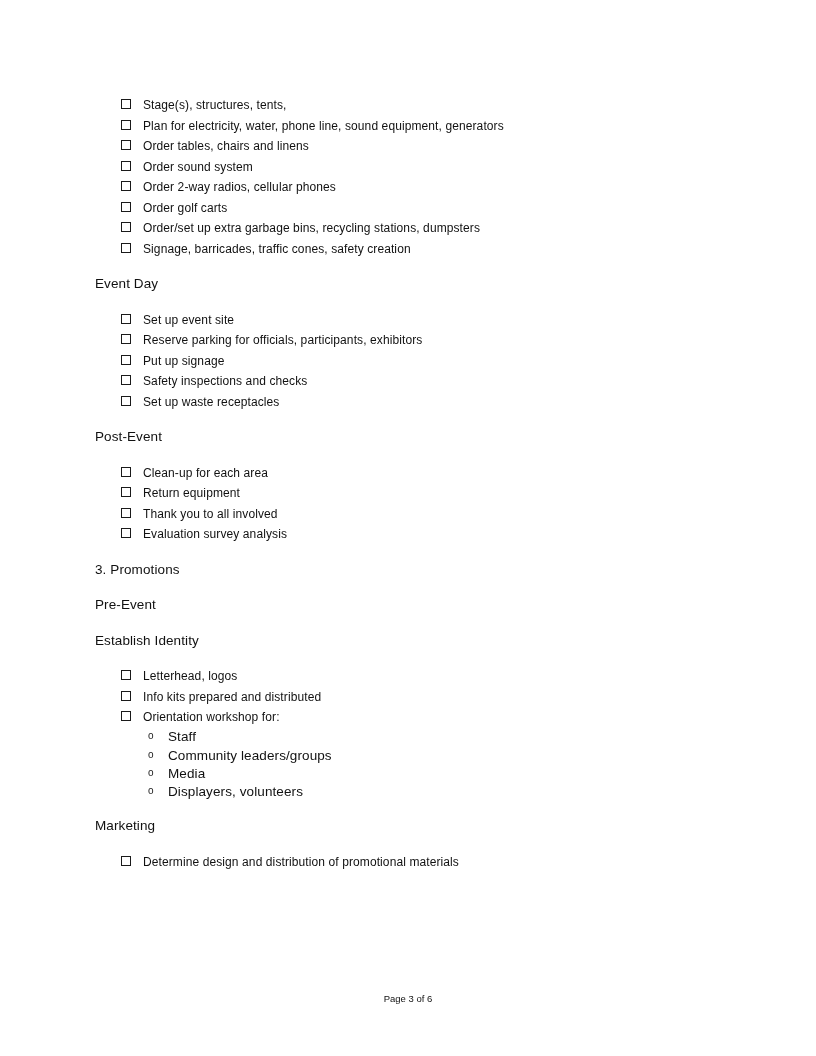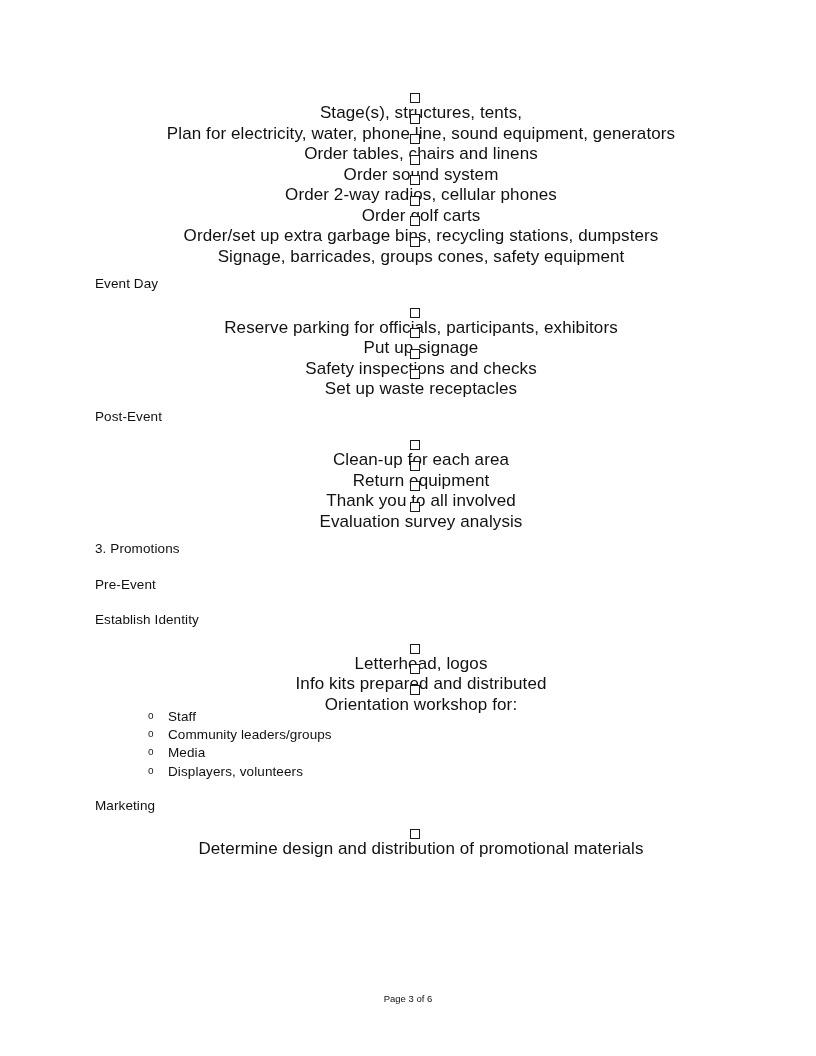--- a/index.html
+++ b/index.html
@@ -31,22 +31,21 @@
     letter-spacing: 0.1px;
   }
   .checklist {
     margin: 0;
   }
   .check-row {
     display: flex;
     align-items: center;
     padding-left: 26px;
     height: 20.5px;
-    font-size: 17px;
-    flex-direction: column;
+    font-size: 12px;
   }
   .checkbox {
     flex: 0 0 auto;
     width: 8px;
     height: 8px;
     border: 1.6px solid #1a1a1a;
     margin-right: 12px;
     margin-top: -2px;
     background: #ffffff;
   }
@@ -109,25 +108,29 @@
         <div class="check-row">
           <span class="checkbox"></span>
           <span class="check-label">Order golf carts</span>
         </div>
         <div class="check-row">
           <span class="checkbox"></span>
           <span class="check-label">Order/set up extra garbage bins, recycling stations, dumpsters</span>
         </div>
         <div class="check-row">
           <span class="checkbox"></span>
-          <span class="check-label">Signage, barricades, groups cones, safety equipment</span>
+          <span class="check-label">Signage, barricades, traffic cones, safety creation</span>
         </div>
       </div>
       <div class="heading">Event Day</div>
       <div class="checklist">
+        <div class="check-row">
+          <span class="checkbox"></span>
+          <span class="check-label">Set up event site</span>
+        </div>
         <div class="check-row">
           <span class="checkbox"></span>
           <span class="check-label">Reserve parking for officials, participants, exhibitors</span>
         </div>
         <div class="check-row">
           <span class="checkbox"></span>
           <span class="check-label">Put up signage</span>
         </div>
         <div class="check-row">
           <span class="checkbox"></span>

